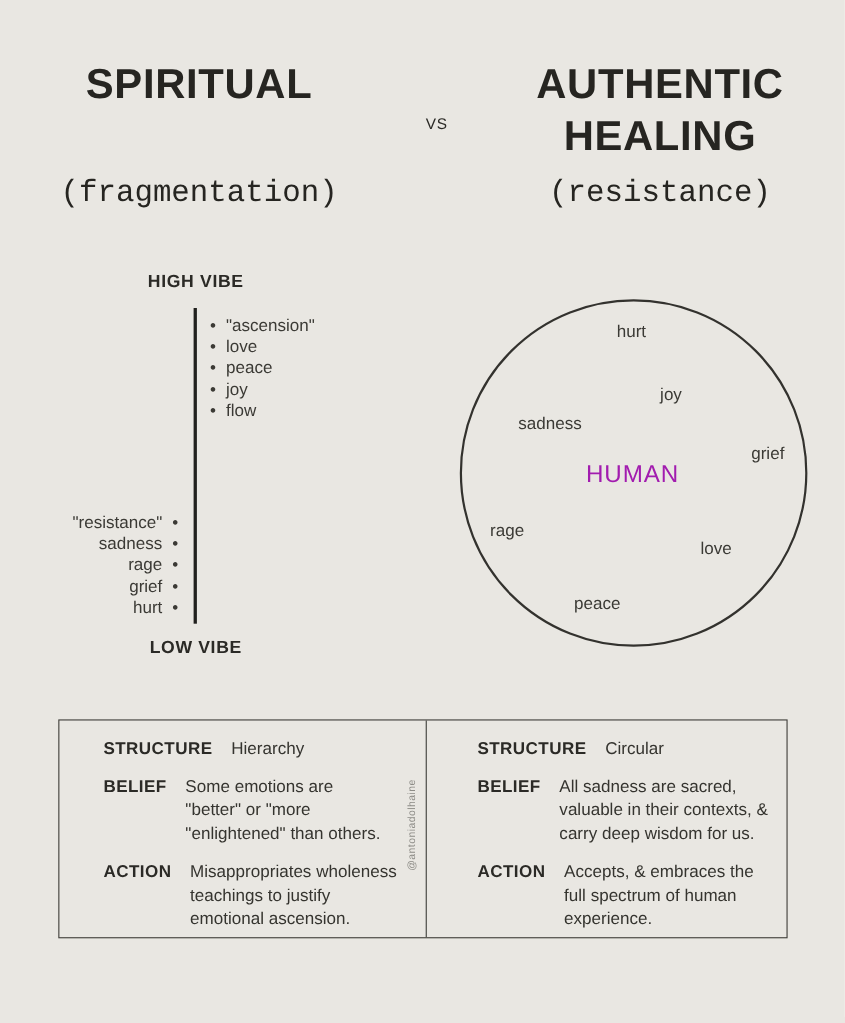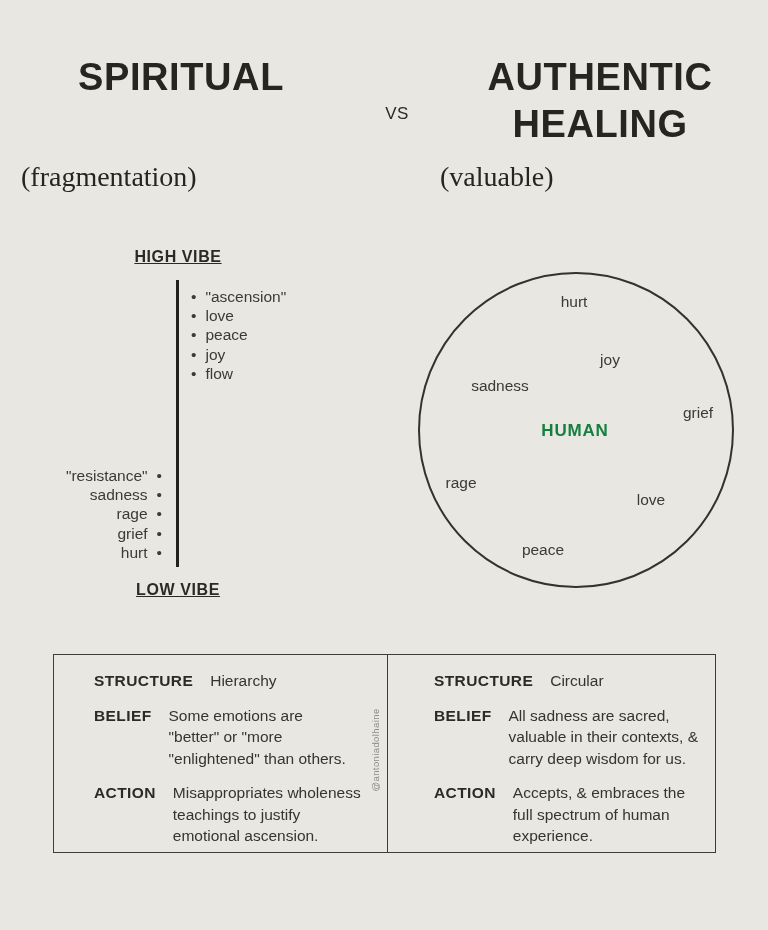--- a/index.html
+++ b/index.html
@@ -19,45 +19,45 @@
     font-size: 38px;
     font-weight: bold;
     letter-spacing: 0.6px;
     line-height: 47px;
     text-align: center;
     color: #262521;
   }
   .left-title  { left: 21px;  top: 54px; width: 320px; }
   .right-title { left: 440px; top: 54px; width: 320px; }
   .subtitle {
-    font-family: Liberation Serif, serif;
+    font-family: Liberation Mono, monospace;
     font-size: 28px;
+    text-align: center;
     color: #262521;
   }
   .left-sub  { left: 21px;  top: 161px; width: 320px; }
   .right-sub { left: 440px; top: 161px; width: 320px; }
   .vs {
     left: 362px; top: 104px; width: 70px;
     text-align: center;
-    font-size: 17px;
+    font-size: 14px;
     font-weight: 500;
     letter-spacing: 0.5px;
     text-transform: uppercase;
     color: #2b2a26;
   }
 
   
   .vibe-label {
     font-size: 16px;
     font-weight: bold;
     letter-spacing: 0.6px;
     width: 160px;
     text-align: center;
     color: #2b2a26;
-    text-decoration: underline;
   }
   .high-vibe { left: 98px; top: 248px; }
   .low-vibe  { left: 98px; top: 581px; }
   .vline { left: 176px; top: 280px; width: 3px; height: 287px; background: #21211e; }
 
   .vlist {
     list-style: none;
     margin: 0; padding: 0;
     font-size: 15.5px;
     color: #3b3a35;
@@ -77,24 +77,24 @@
     box-sizing: border-box;
   }
   .cword {
     position: absolute;
     transform: translate(-50%, -50%);
     font-size: 15.5px;
     color: #3b3a35;
     white-space: nowrap;
   }
   .center-word {
-    font-size: 17px;
-    font-weight: 700;
+    font-size: 22px;
+    font-weight: 400;
     letter-spacing: 0.8px;
-    color: #15803d;
+    color: #a21caf;
   }
 
   
   .ctable {
     left: 53px; top: 654px;
     width: 663px; height: 199px;
     border: 1.5px solid #3e3d38;
     box-sizing: border-box;
     display: flex;
   }
@@ -129,21 +129,21 @@
 
   <div class="abs big-title left-title">
     <div>SPIRITUAL</div>
   </div>
   <div class="abs vs">vs</div>
   <div class="abs big-title right-title">
     <div>AUTHENTIC</div>
     <div>HEALING</div>
   </div>
   <div class="abs subtitle left-sub">(fragmentation)</div>
-  <div class="abs subtitle right-sub">(valuable)</div>
+  <div class="abs subtitle right-sub">(resistance)</div>
 
   <div class="abs vibe-label high-vibe">HIGH VIBE</div>
   <div class="abs vline"></div>
   <ul class="abs vlist high-list">
       <li>"ascension"</li>
       <li>love</li>
       <li>peace</li>
       <li>joy</li>
       <li>flow</li>
     </ul>

